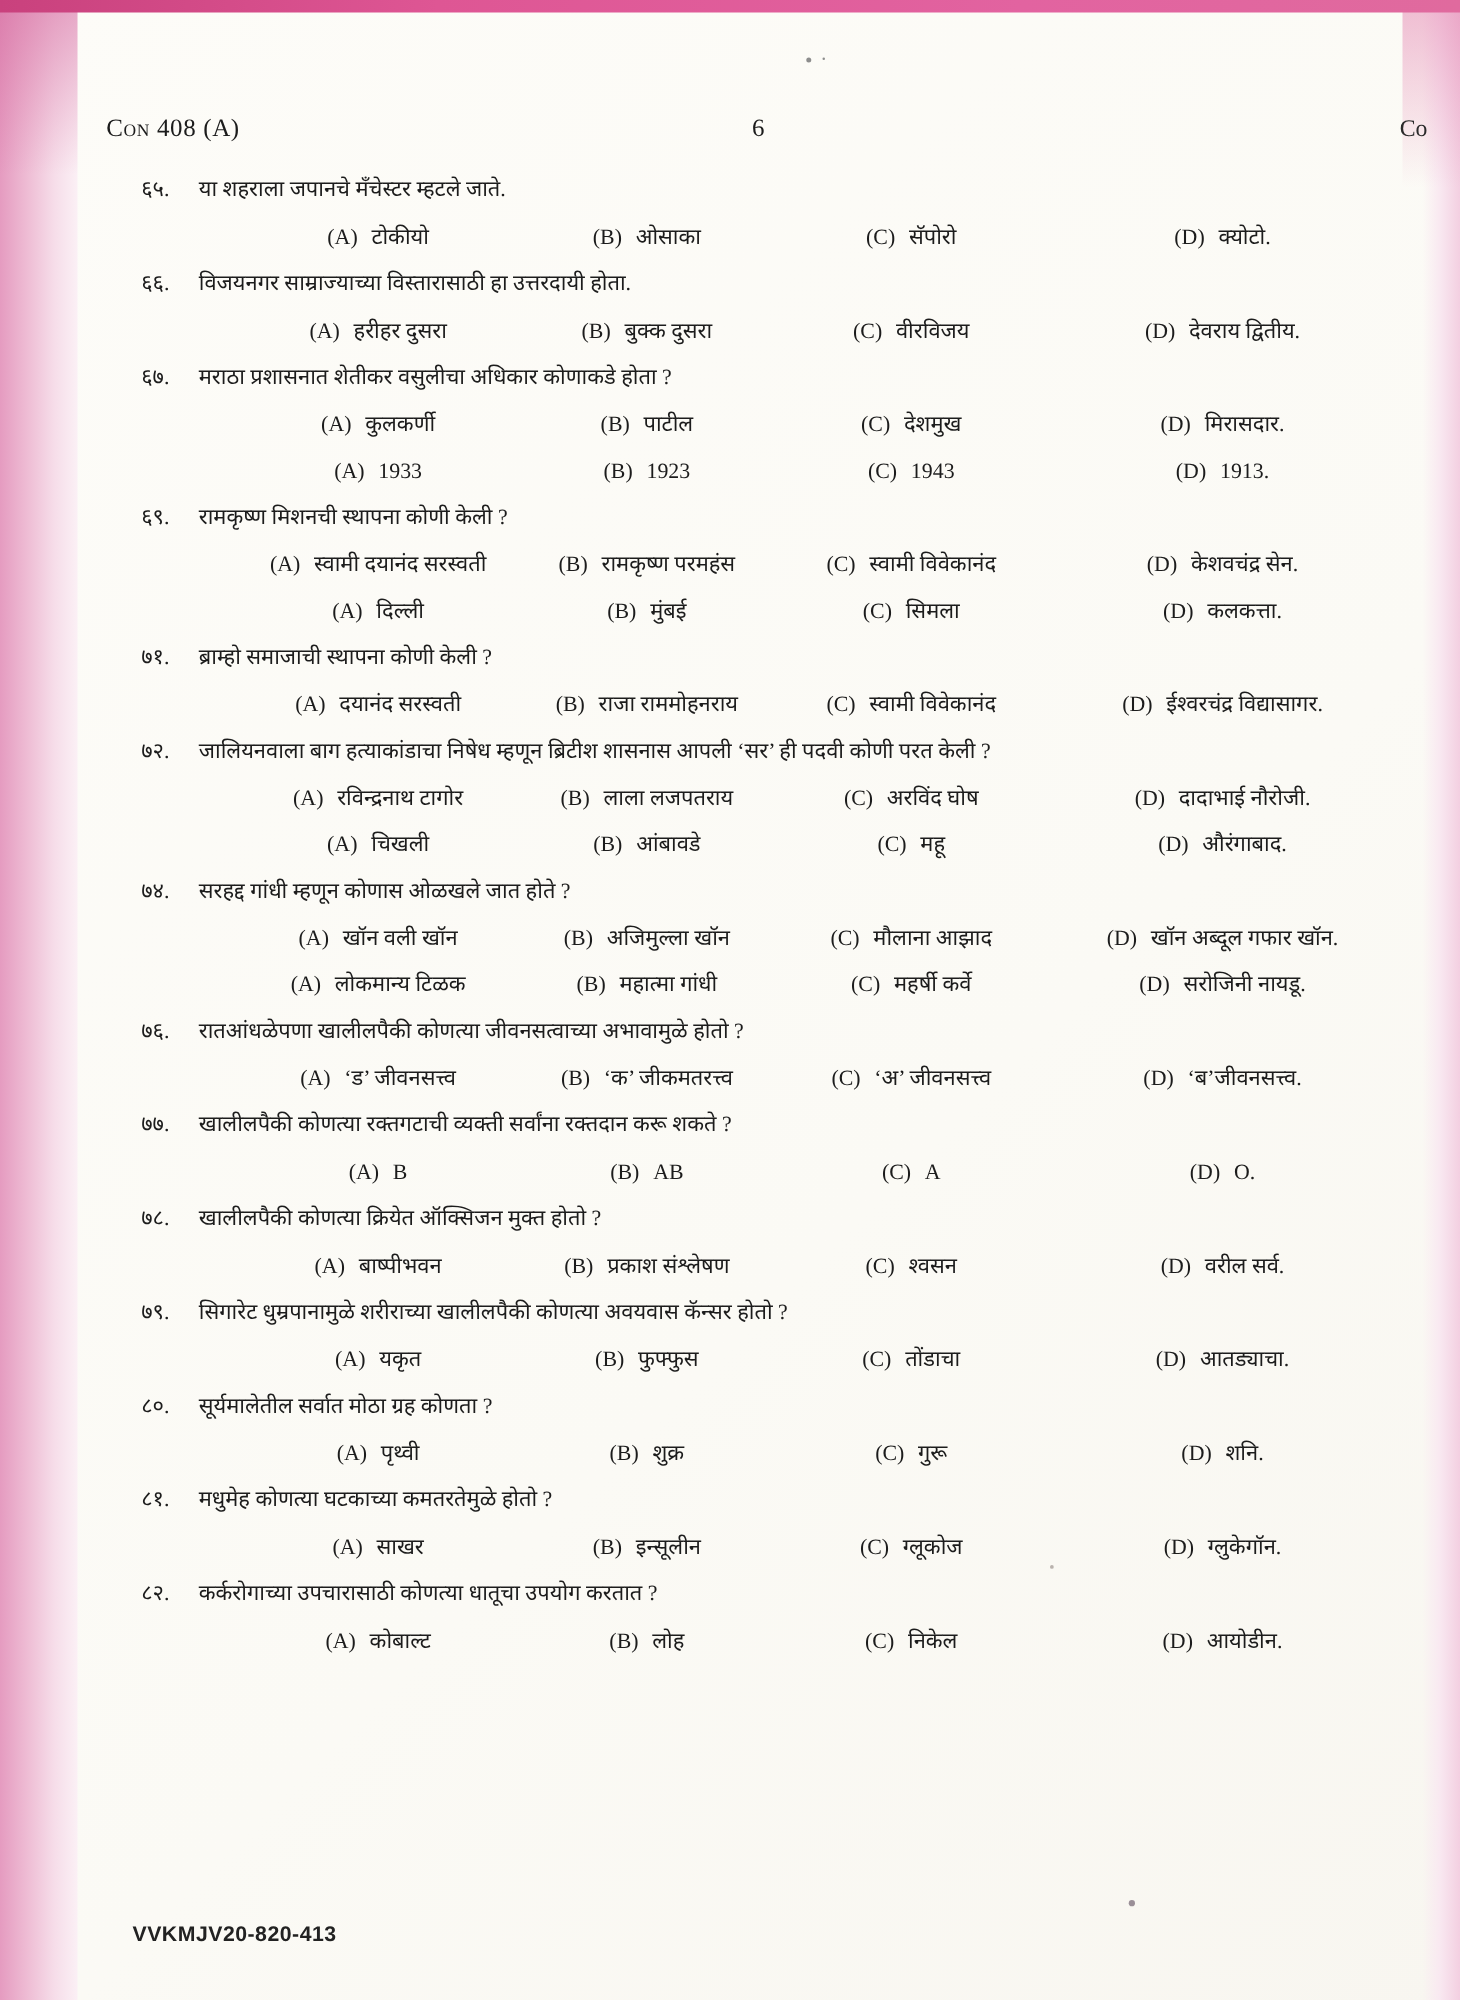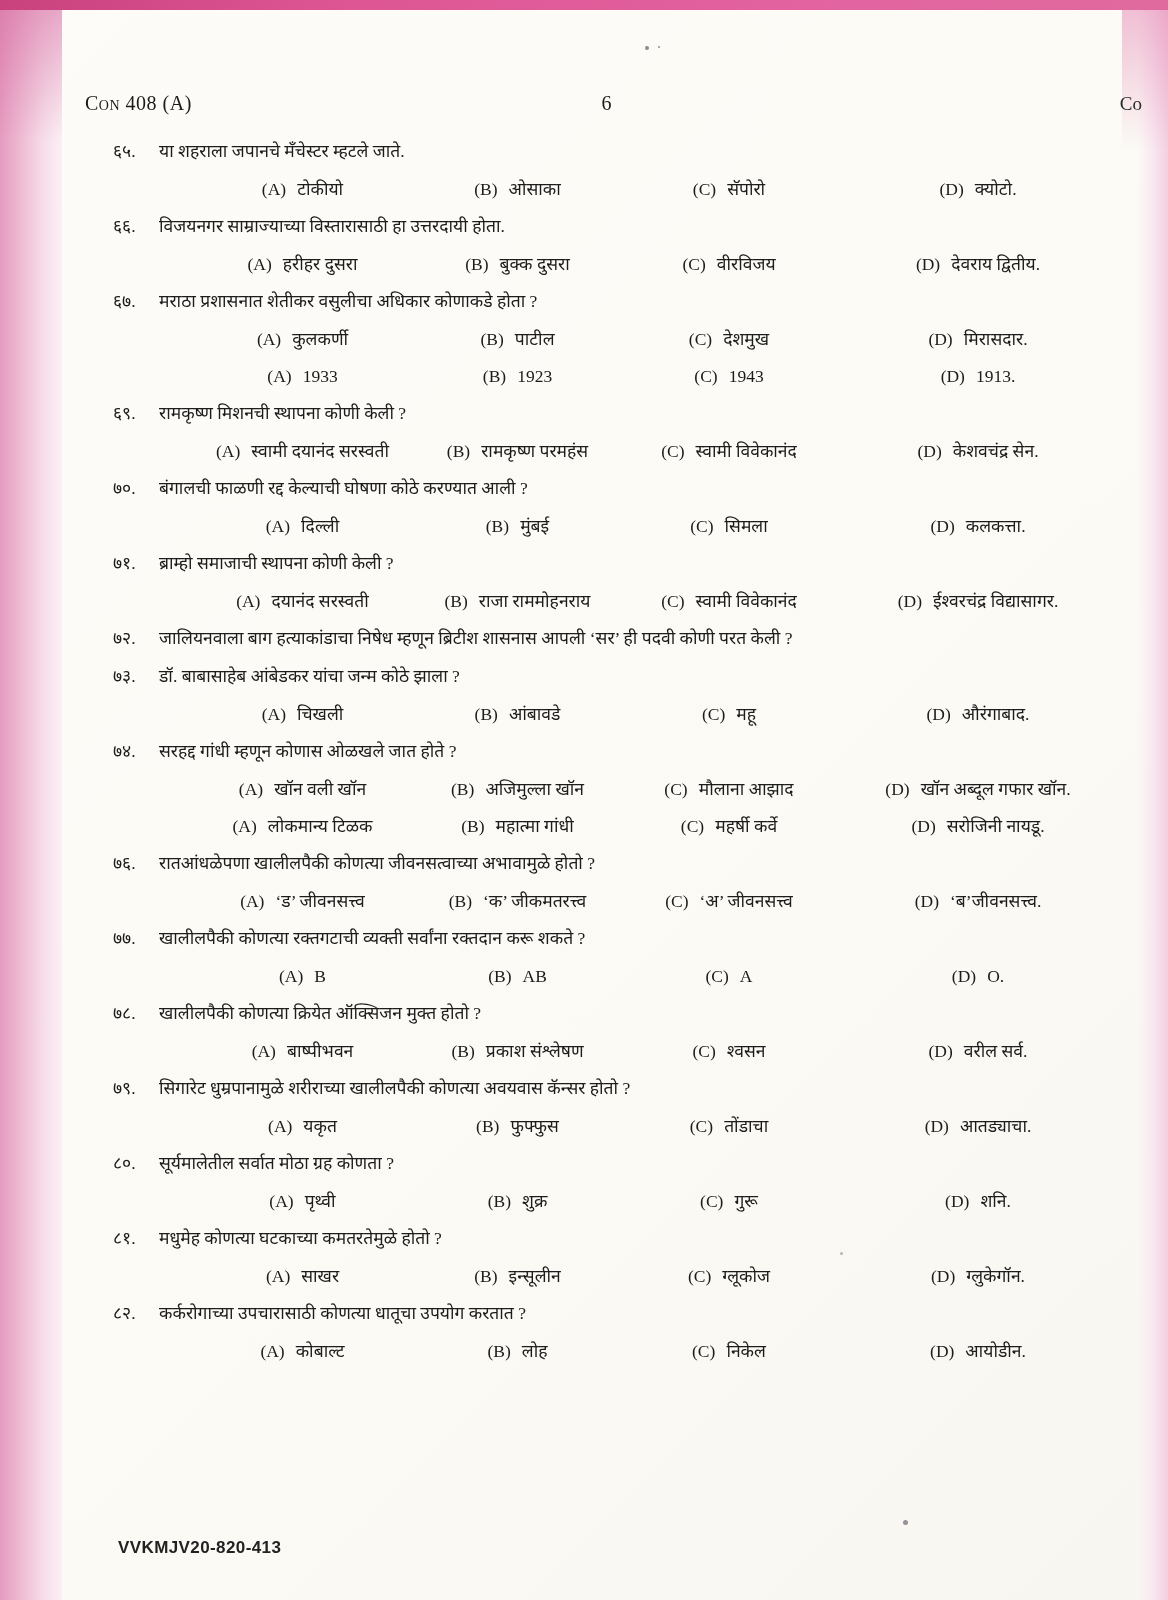--- a/index.html
+++ b/index.html
@@ -67,21 +67,21 @@
     white-space:nowrap;
     text-align:center;
   }
   .opt{display:inline-block;white-space:nowrap;}
   .opt-a{width:205px;flex:0 0 205px;}
   .opt-b{width:225px;flex:0 0 225px;}
   .opt-c{width:198px;flex:0 0 198px;}
   .opt-d{flex:1;}
   .opt-label{margin-right:11px;}
   .footer{
-    position:absolute;left:118px;bottom:42px;
+    position:absolute;left:106px;bottom:42px;
     font-family:"Liberation Sans","DejaVu Sans",sans-serif;
     font-weight:bold;font-size:17px;letter-spacing:.4px;color:#222;
   }
   .speck{position:absolute;border-radius:50%;background:#8d8d8d;}
   .speck.s1{left:645px;top:46px;width:4px;height:4px;}
   .speck.s2{left:903px;top:1520px;width:5px;height:5px;background:#9a8f97;}
   .speck.s3{left:658px;top:46px;width:2px;height:2px;}
   .speck.s4{left:840px;top:1252px;width:3px;height:3px;background:#b9b2ad;}
 </style>
 </head>
@@ -161,24 +161,20 @@
     </div>
     <div class="q-opts">
       <span class="opt opt-a"><span class="opt-label">(A)</span><span class="opt-text">स्वामी दयानंद सरस्वती</span></span>
       <span class="opt opt-b"><span class="opt-label">(B)</span><span class="opt-text">रामकृष्ण परमहंस</span></span>
       <span class="opt opt-c"><span class="opt-label">(C)</span><span class="opt-text">स्वामी विवेकानंद</span></span>
       <span class="opt opt-d"><span class="opt-label">(D)</span><span class="opt-text">केशवचंद्र सेन.</span></span>
     </div>
   </div>
 
   <div class="question">
-    <div class="q-head">
-      <span class="q-num">७०.</span>
-      <span class="q-text">बंगालची फाळणी रद्द केल्याची घोषणा कोठे करण्यात आली  ?</span>
-    </div>
     <div class="q-opts">
       <span class="opt opt-a"><span class="opt-label">(A)</span><span class="opt-text">दिल्ली</span></span>
       <span class="opt opt-b"><span class="opt-label">(B)</span><span class="opt-text">मुंबई</span></span>
       <span class="opt opt-c"><span class="opt-label">(C)</span><span class="opt-text">सिमला</span></span>
       <span class="opt opt-d"><span class="opt-label">(D)</span><span class="opt-text">कलकत्ता.</span></span>
     </div>
   </div>
 
   <div class="question">
     <div class="q-head">
@@ -191,27 +187,29 @@
       <span class="opt opt-c"><span class="opt-label">(C)</span><span class="opt-text">स्वामी विवेकानंद</span></span>
       <span class="opt opt-d"><span class="opt-label">(D)</span><span class="opt-text">ईश्वरचंद्र विद्यासागर.</span></span>
     </div>
   </div>
 
   <div class="question">
     <div class="q-head">
       <span class="q-num">७२.</span>
       <span class="q-text">जालियनवाला बाग हत्याकांडाचा निषेध म्हणून ब्रिटीश शासनास आपली ‘सर’ ही पदवी कोणी परत केली  ?</span>
     </div>
-  </div>
-
-  <div class="question">
-    <div class="q-head">
-      <span class="q-num">७३.</span>
-      <span class="q-text">डॉ. बाबासाहेब आंबेडकर यांचा जन्म कोठे झाला ?</span>
-    </div>
+    <div class="q-opts">
+      <span class="opt opt-a"><span class="opt-label">(A)</span><span class="opt-text">रविन्द्रनाथ टागोर</span></span>
+      <span class="opt opt-b"><span class="opt-label">(B)</span><span class="opt-text">लाला लजपतराय</span></span>
+      <span class="opt opt-c"><span class="opt-label">(C)</span><span class="opt-text">अरविंद घोष</span></span>
+      <span class="opt opt-d"><span class="opt-label">(D)</span><span class="opt-text">दादाभाई नौरोजी.</span></span>
+    </div>
+  </div>
+
+  <div class="question">
     <div class="q-opts">
       <span class="opt opt-a"><span class="opt-label">(A)</span><span class="opt-text">चिखली</span></span>
       <span class="opt opt-b"><span class="opt-label">(B)</span><span class="opt-text">आंबावडे</span></span>
       <span class="opt opt-c"><span class="opt-label">(C)</span><span class="opt-text">महू</span></span>
       <span class="opt opt-d"><span class="opt-label">(D)</span><span class="opt-text">औरंगाबाद.</span></span>
     </div>
   </div>
 
   <div class="question">
     <div class="q-head">

